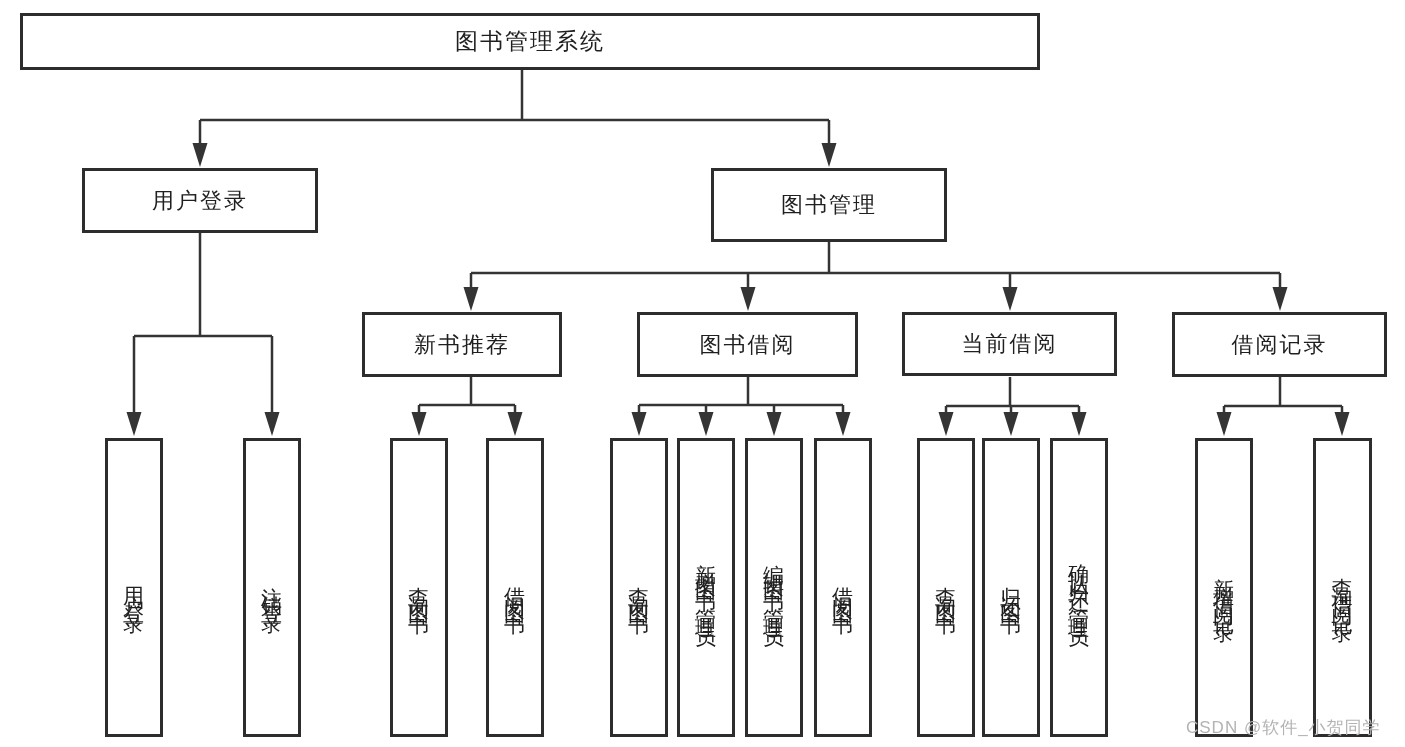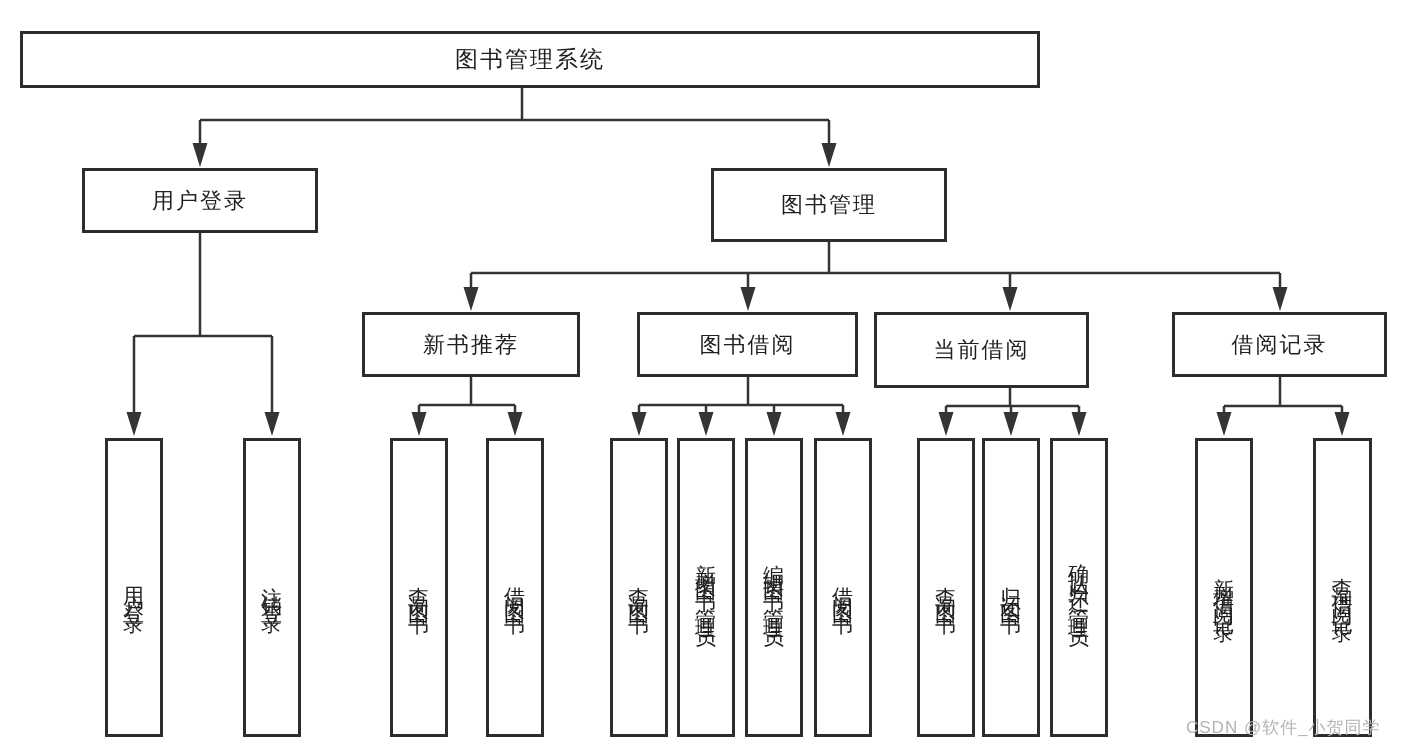--- a/index.html
+++ b/index.html
@@ -7,21 +7,21 @@
   .canvas{position:relative;width:1405px;height:747px;background:#ffffff;overflow:hidden;}
   .wires{position:absolute;left:0;top:0;z-index:1;}
   .wires path{stroke:#343434;stroke-width:2.5;fill:none;}
   .wires polygon{fill:#343434;stroke:none;}
   .box{
     position:absolute;box-sizing:border-box;background:#ffffff;
     border:3px solid #2d2d2d;display:flex;align-items:center;justify-content:center;
     color:#1f1f1f;z-index:2;
   }
   .h{font-size:22px;letter-spacing:2px;}
-  .root{font-size:23px;margin-top:18px;}
+  .root{font-size:23px;}
   .v{font-size:21px;}
   .vtext{
     writing-mode:vertical-rl;text-orientation:mixed;
     letter-spacing:9px;line-height:1;white-space:nowrap;
   }
   .watermark{
     position:absolute;z-index:5;color:#b3b3b3;font-size:17px;
     letter-spacing:1px;white-space:nowrap;
   }
 </style>
@@ -77,27 +77,27 @@
     <span>图书管理系统</span>
   </div>
 
   <div class="box h" style="left:82px;top:168px;width:236px;height:65px;">
     <span>用户登录</span>
   </div>
   <div class="box h" style="left:711px;top:168px;width:236px;height:74px;">
     <span>图书管理</span>
   </div>
 
-  <div class="box h" style="left:362px;top:312px;width:218px;height:65px;">
+  <div class="box h" style="left:362px;top:312px;width:200px;height:65px;">
     <span>新书推荐</span>
   </div>
   <div class="box h" style="left:637px;top:312px;width:221px;height:65px;justify-content:center;">
     <span>图书借阅</span>
   </div>
-  <div class="box h" style="left:874px;top:312px;width:215px;height:76px;">
+  <div class="box h" style="left:902px;top:312px;width:215px;height:64px;">
     <span>当前借阅</span>
   </div>
   <div class="box h" style="left:1172px;top:312px;width:215px;height:65px;">
     <span>借阅记录</span>
   </div>
 
   <div class="box v" style="left:105px;top:438px;width:58px;height:299px;">
     <span class="vtext">用户登录</span>
   </div>
   <div class="box v" style="left:243px;top:438px;width:58px;height:299px;">

